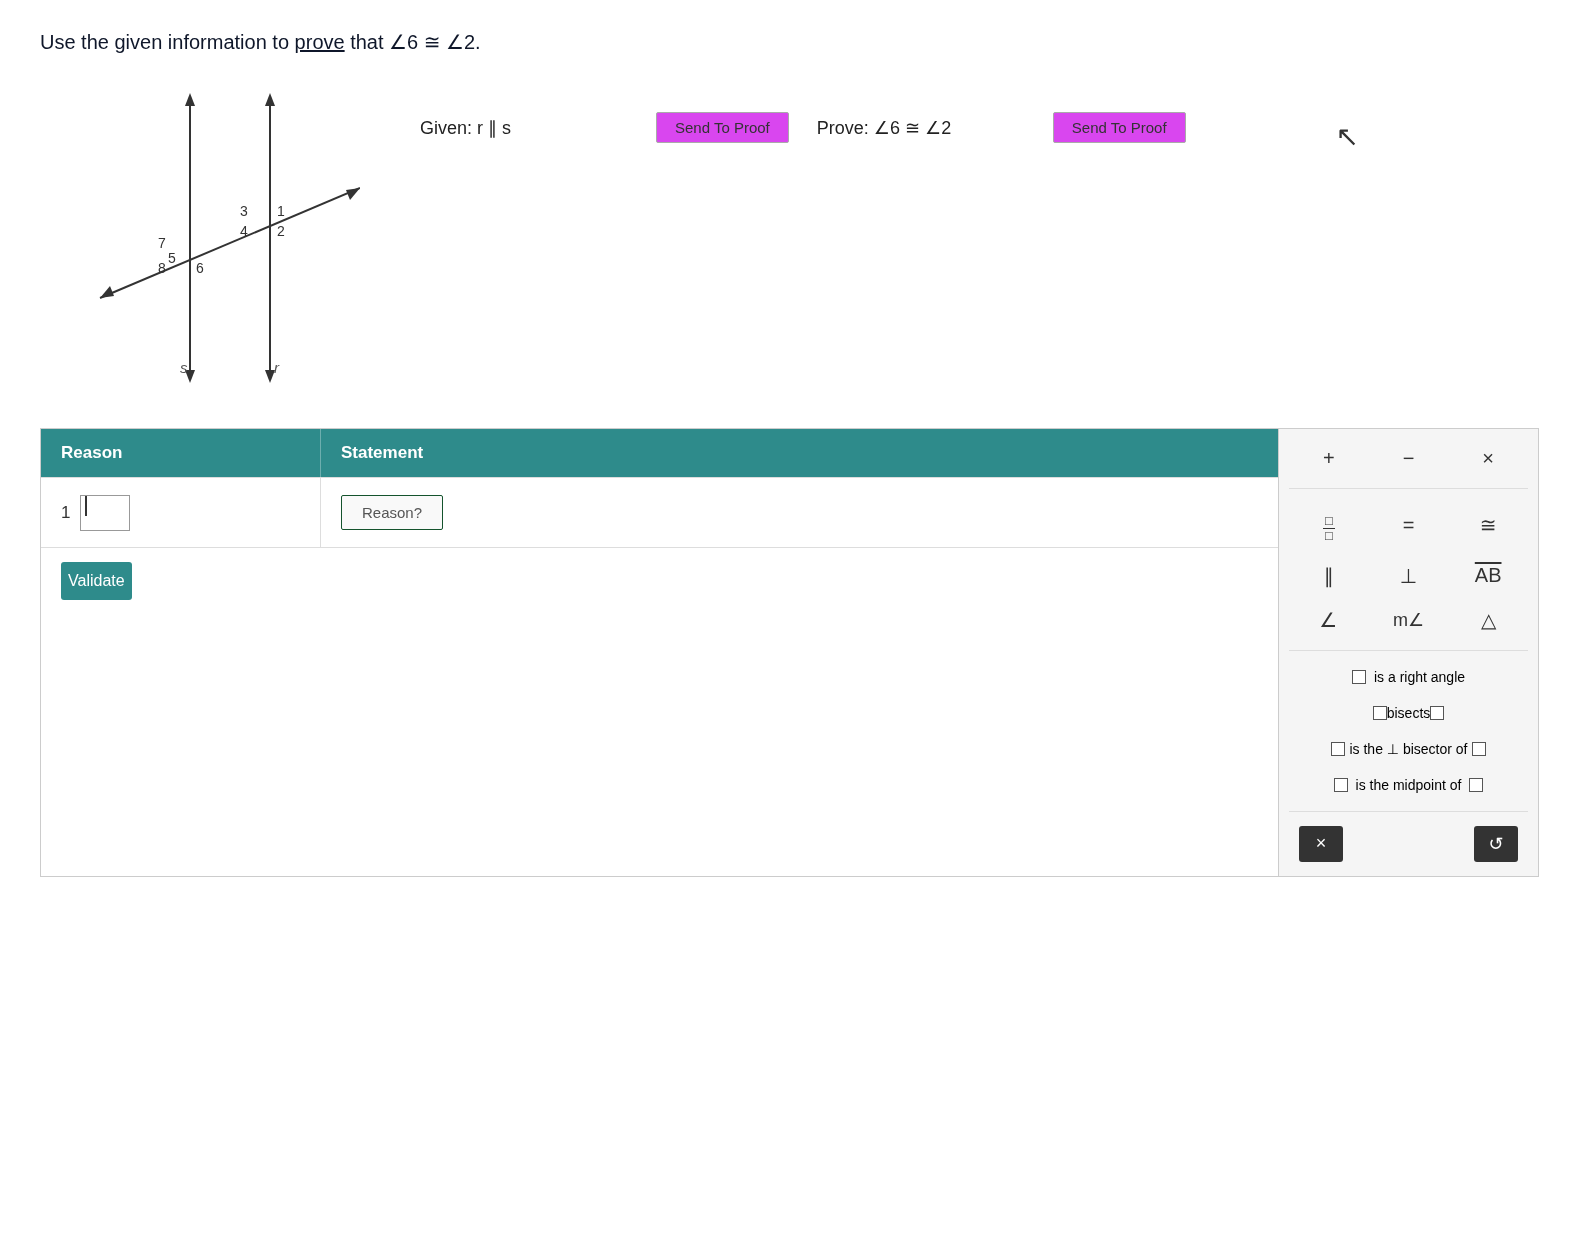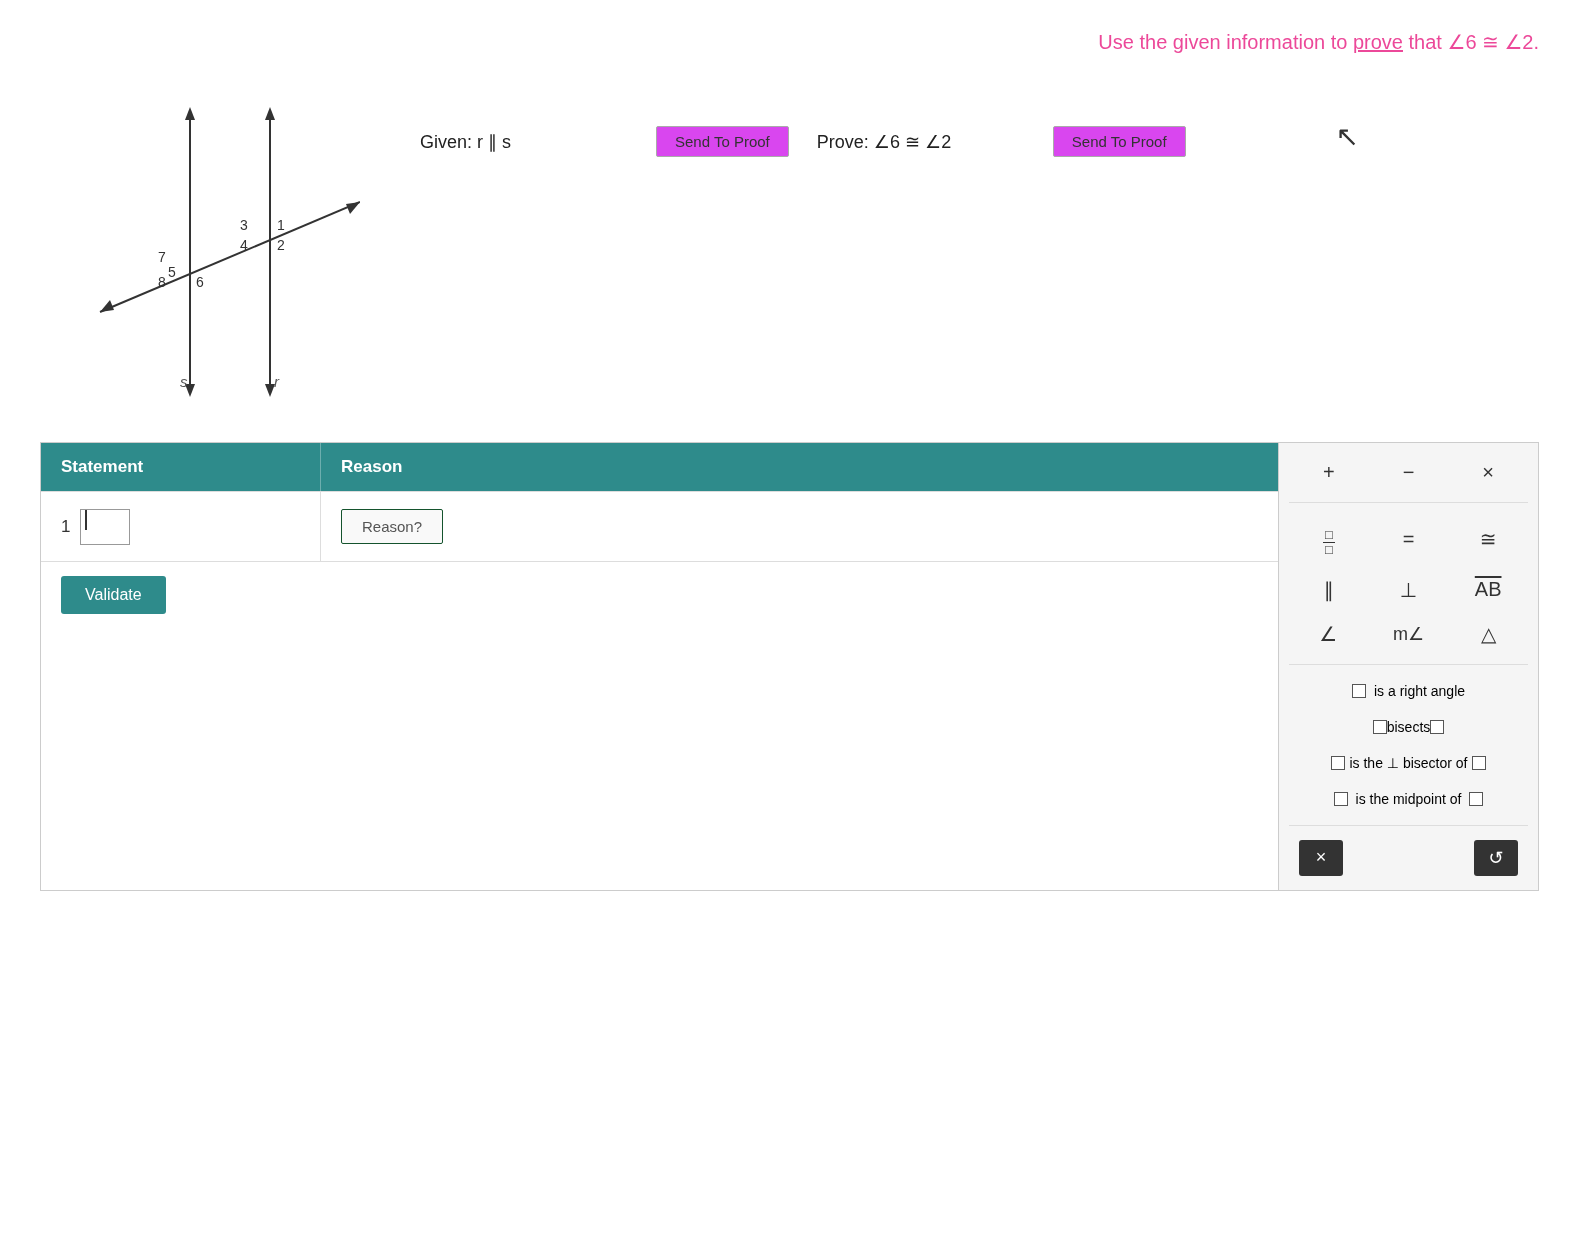--- a/index.html
+++ b/index.html
@@ -13,23 +13,22 @@
     }
     .main-container {
       background: #ffffff;
       width: 100%;
       min-height: 1244px;
       padding: 30px 40px;
       position: relative;
     }
     .instructions {
       font-size: 20px;
-      color: #ec4899;
-      margin-bottom: 48px;
-      text-align: right;
+      color: #0f172a;
+      margin-bottom: 34px;
     }
     .instructions u {
       text-decoration: underline;
       cursor: pointer;
     }
     .content-area {
       display: flex;
       align-items: flex-start;
       gap: 60px;
       margin-bottom: 40px;
@@ -147,21 +146,21 @@
       color: #555;
     }
     .validate-row {
       padding: 14px 20px;
       border-top: 1px solid #ddd;
     }
     .validate-btn {
       background: #2e8b8b;
       color: white;
       border: none;
-      padding: 10px 24px;
+      padding: 10px 7px;
       font-size: 16px;
       cursor: pointer;
       border-radius: 3px;
     }
     
     .symbol-panel {
       width: 260px;
       background: #f5f5f5;
       border: 1px solid #ccc;
       border-left: none;
@@ -304,22 +303,22 @@
         <button class="send-to-proof-btn">Send To Proof</button>
       </div>
     </div>
   </div>
 
   <div class="proof-section">
 
     <div class="proof-table-container">
 
       <div class="proof-table-header">
+        <div class="col-header">Reason</div>
         <div class="col-header">Statement</div>
-        <div class="col-header">Reason</div>
       </div>
 
       <div class="proof-row">
         <div class="statement-cell">
           <span class="row-number">1</span>
           <div class="statement-input-box">
             <span class="cursor-blink"></span>
           </div>
         </div>
         <div class="reason-cell">

